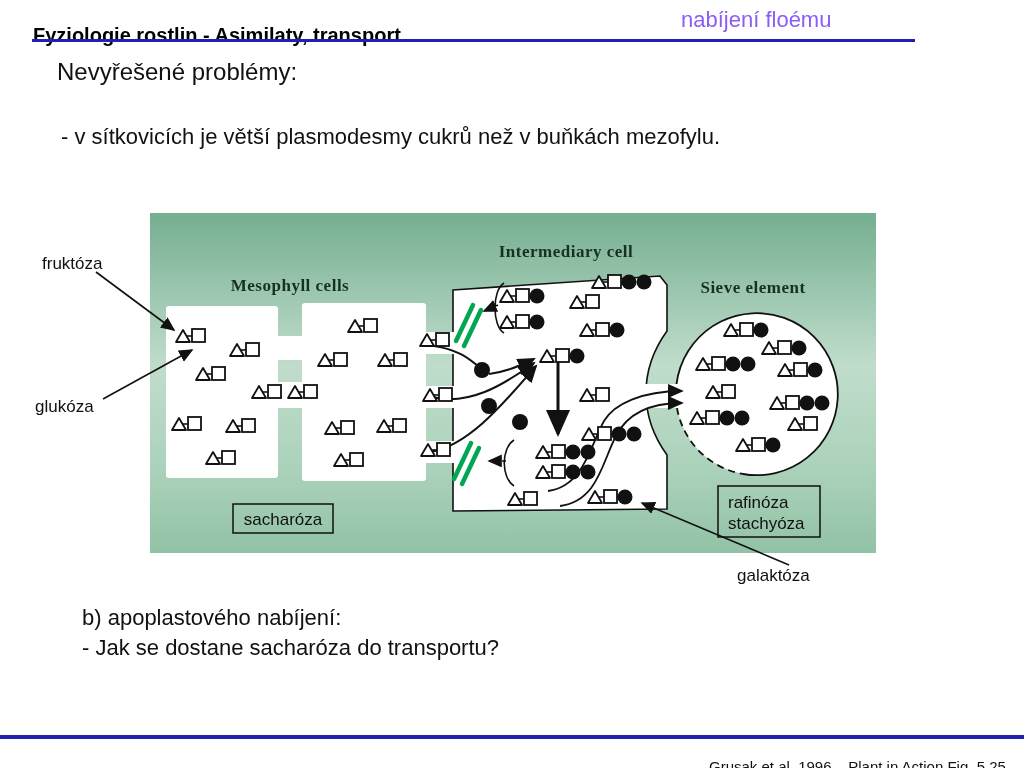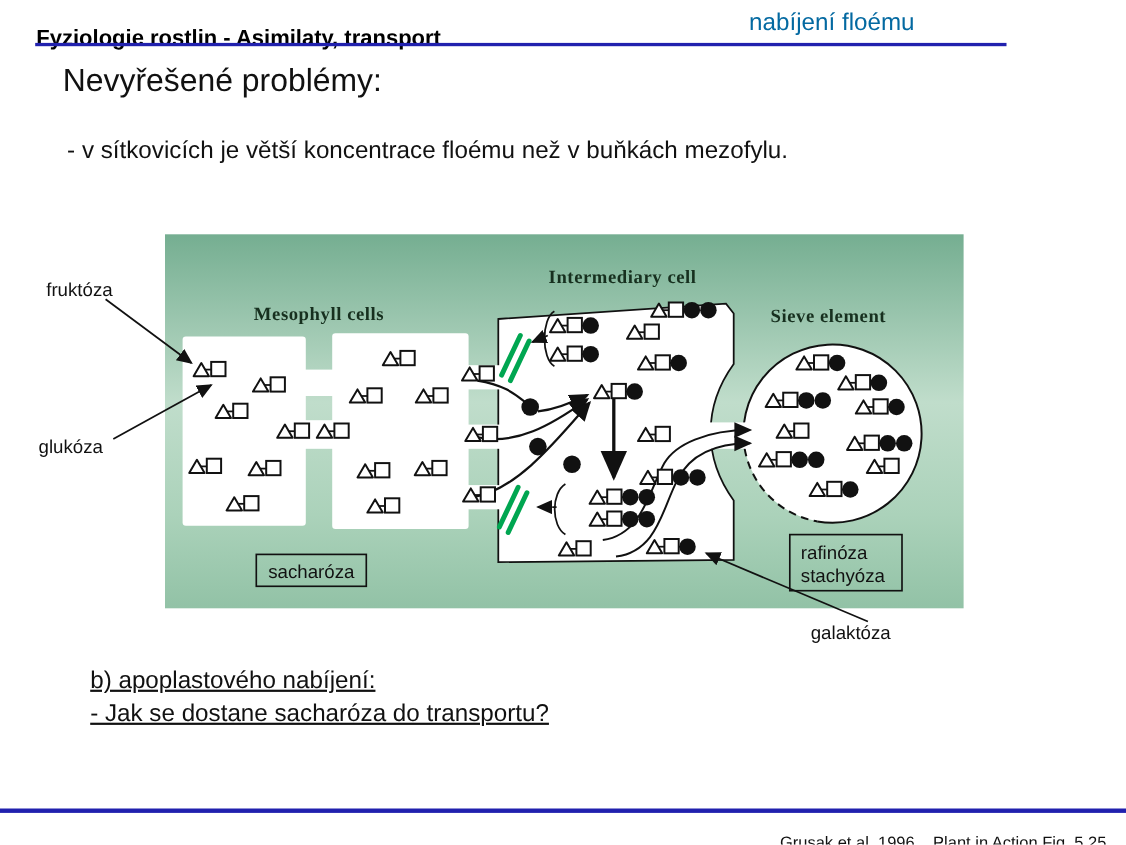--- a/index.html
+++ b/index.html
@@ -1,48 +1,48 @@
 <!DOCTYPE html>
 <html><head>
 <meta charset="utf-8">
 <style>
   html,body{margin:0;padding:0;background:#ffffff;}
   .slide{position:relative;width:1024px;height:768px;background:#ffffff;overflow:hidden;
          font-family:"Liberation Sans","DejaVu Sans",sans-serif;color:#111;}
   .abs{position:absolute;}
   .title{left:33px;top:24px;font-size:20px;font-weight:bold;color:#000;}
-  .topic{left:681px;top:7px;font-size:22px;color:#0369a1;}
+  .topic{left:681px;top:7px;font-size:22px;color:#8b5cf6;}
   .rule-top{left:32px;top:39px;width:883px;height:3px;background:#2121ae;}
   .rule-bottom{left:0px;top:735px;width:1024px;height:4px;background:#2121ae;}
-  .intro{left:57px;top:58px;font-size:29px;text-align:center;}
+  .intro{left:57px;top:58px;font-size:24px;text-align:center;}
   .block-a{left:57px;top:122px;font-size:22px;line-height:29px;}
   .block-a .l1{padding-left:4px;}
   .block-a .l2{padding-left:14px;}
-  .block-b{left:82px;top:603px;font-size:22px;line-height:30px;text-decoration:underline;}
+  .block-b{left:82px;top:603px;font-size:22px;line-height:30px;}
   .citation{right:14px;top:740px;font-size:15px;white-space:pre;margin-top:18px;}
   .figure-svg{left:0;top:200px;width:1024px;height:400px;}
   text{font-family:"Liberation Sans","DejaVu Sans",sans-serif;}
   .cell-label{font-family:"Liberation Serif","DejaVu Serif",serif;font-weight:bold;
               font-size:17px;fill:#17301f;letter-spacing:0.5px;}
   .callout{font-size:17px;fill:#111;}
   .boxlabel{font-size:17px;fill:#111;}
 </style>
 </head>
 <body>
 
 <div class="slide">
 
   <div class="abs title">Fyziologie rostlin  - Asimilaty, transport</div>
   <div class="abs topic">nabíjení floému</div>
   <div class="abs rule-top"></div>
 
   <div class="abs intro">Nevyřešené problémy:</div>
 
   <div class="abs block-a">
-    <div class="l1">- v sítkovicích je větší koncentrace floému než v buňkách mezofylu.</div>
+    <div class="l1">- v sítkovicích je větší plasmodesmy cukrů než v buňkách mezofylu.</div>
   </div>
 
   <svg class="abs figure-svg" viewBox="0 200 1024 400" xmlns="http://www.w3.org/2000/svg">
     <defs>
       <linearGradient id="bgGrad" x1="0" y1="0" x2="0" y2="1">
         <stop offset="0%" stop-color="#75ae91"></stop>
         <stop offset="45%" stop-color="#c0ddcb"></stop>
         <stop offset="75%" stop-color="#abd2ba"></stop>
         <stop offset="100%" stop-color="#92c2a6"></stop>
       </linearGradient>

